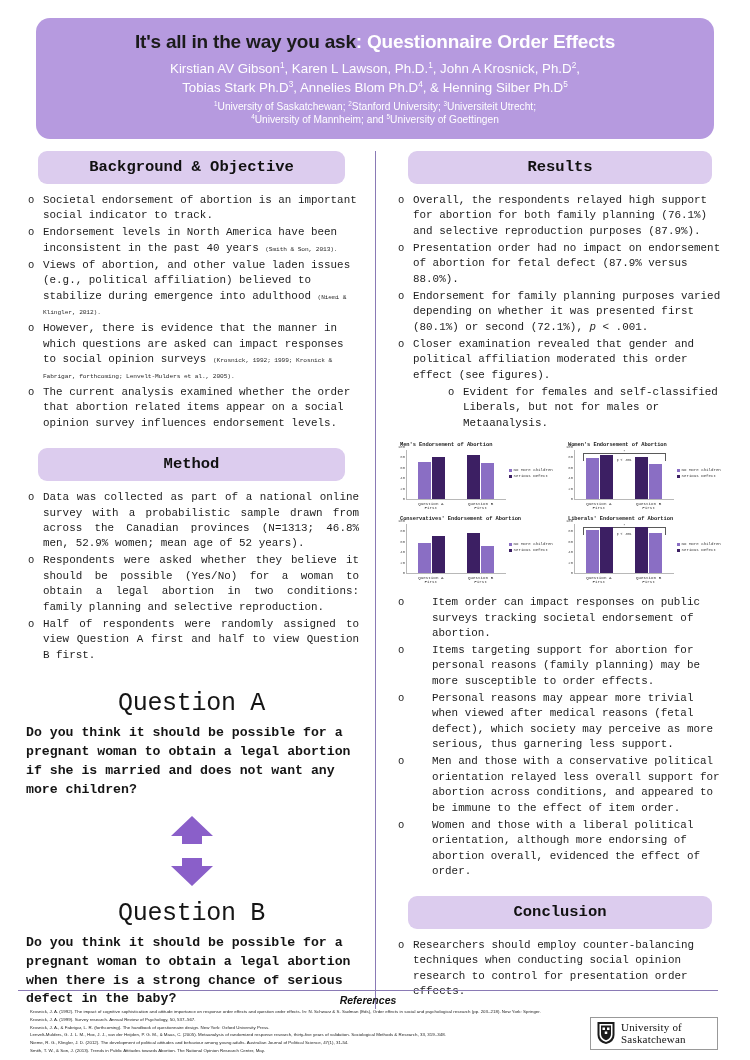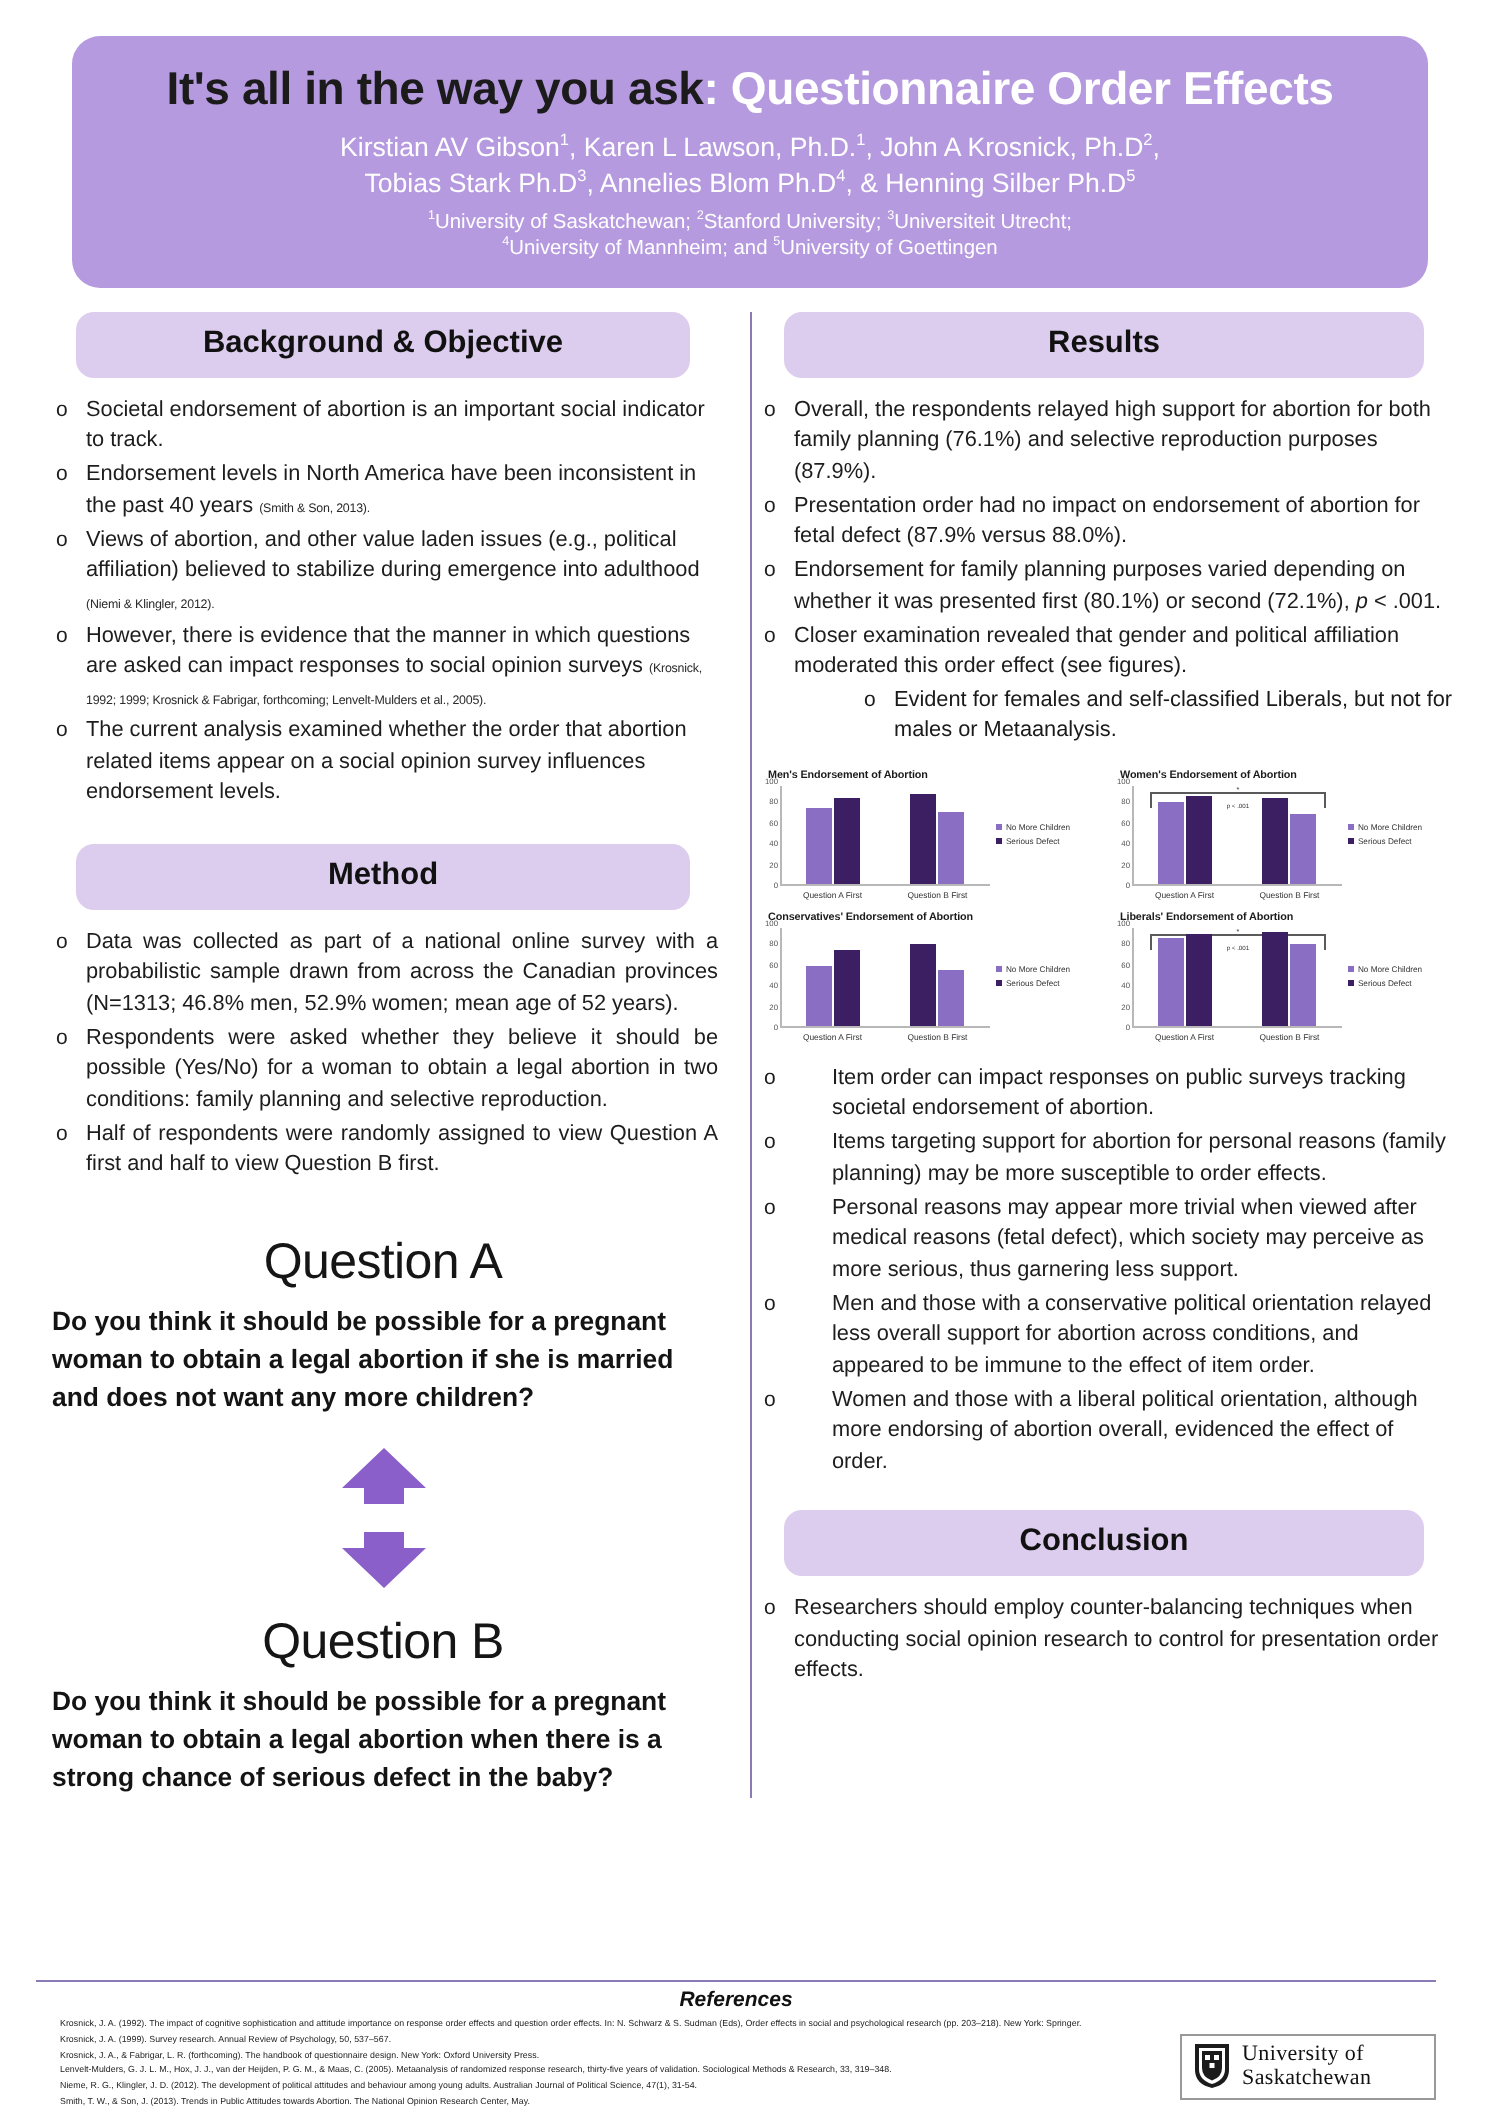--- a/index.html
+++ b/index.html
@@ -21,21 +21,21 @@
   
   .title-banner {
     background: #b69adf;
     border-radius: 14px;
     padding: 12px 26px 12px 26px;
     text-align: center;
     color: #ffffff;
     margin: 4px 18px 0 18px;
   }
   .title-line {
-    font-size: 23px;
+    font-size: 19px;
     font-weight: bold;
     line-height: 1.22;
     letter-spacing: -0.2px;
     text-align: center;
   }
   .title-dark { color: #1b1b1b; }
   .authors {
     font-size: 13.3px;
     line-height: 1.38;
     margin-top: 7px;
@@ -46,24 +46,25 @@
     line-height: 1.32;
     margin-top: 3px;
   }
   sup { font-size: 0.62em; vertical-align: super; line-height: 0; }
 
   
   .columns {
     display: flex;
     margin-top: 12px;
     padding: 0 4px;
+    font-family: Liberation Mono, monospace;
   }
   .col { width: 50%; }
   .col-left { padding-right: 14px; }
-  .col-right { border-left: 1.5px solid #8a7ab5; }
+  .col-right { padding-left: 16px; border-left: 1.5px solid #8a7ab5; }
 
   .sec-head {
     background: #dcccee;
     border-radius: 9px;
     text-align: center;
     font-size: 15.5px;
     font-weight: bold;
     color: #111;
     padding: 7px 0 8px 0;
     margin-bottom: 9px;

